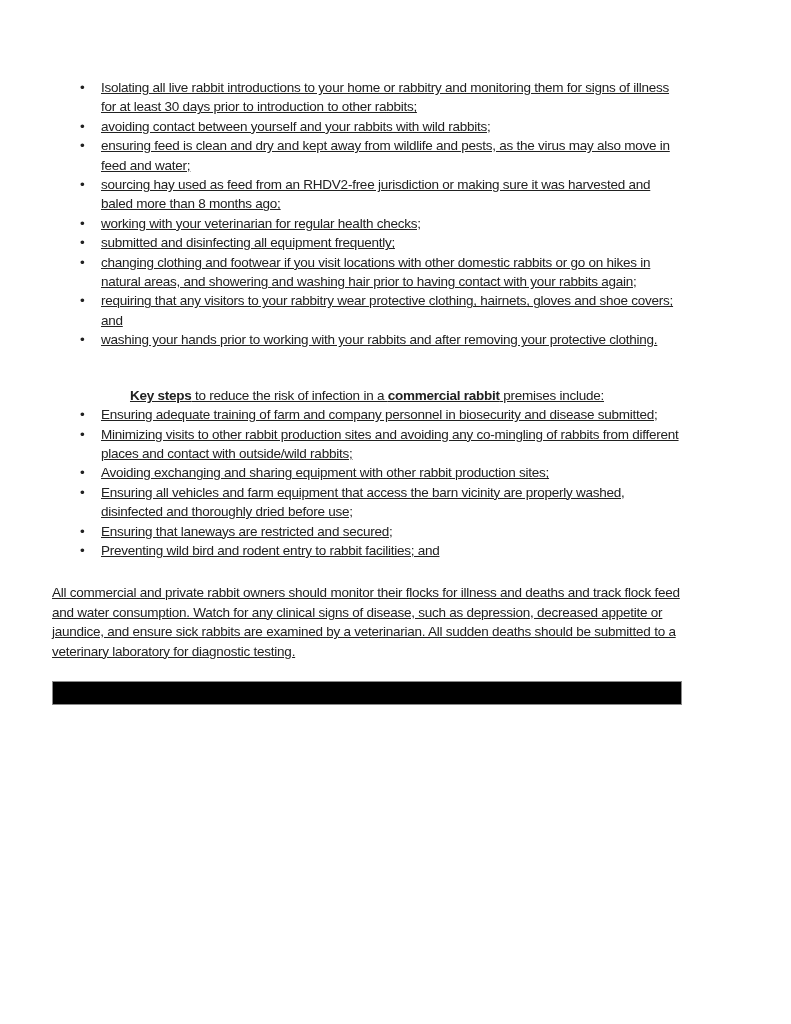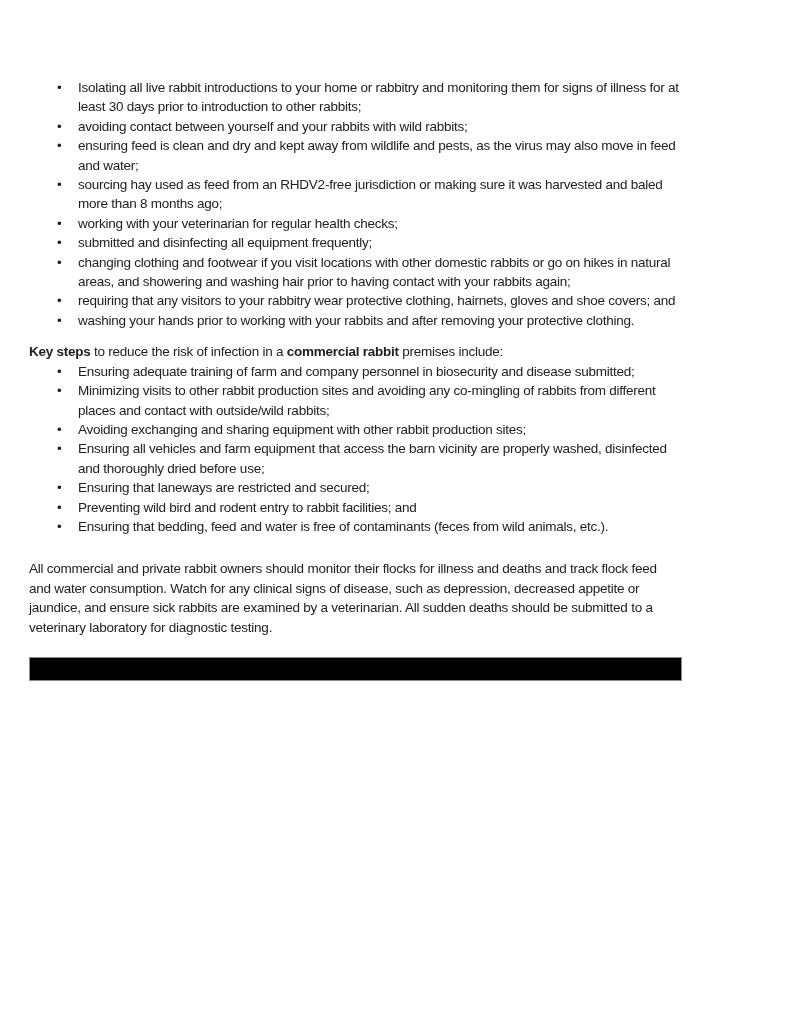--- a/index.html
+++ b/index.html
@@ -11,21 +11,22 @@
     width: 791px;
     height: 1024px;
     overflow: hidden;
     font-family: "Liberation Sans", sans-serif;
     color: #212121;
   }
   .page {
     box-sizing: border-box;
     width: 751px;
     height: 1024px;
-    padding: 78px 69px 0 29px;
+    padding: 78px 69px 0 52px;
+    text-decoration: underline;
   }
   .doc-text, .doc-text li, .doc-text p {
     font-size: 13.5px;
     line-height: 19.4px;
     letter-spacing: -0.25px;
   }
   ul.bullets {
     list-style: none;
     margin: 0;
     padding: 0;
@@ -37,21 +38,22 @@
   ul.bullets li::before {
     content: "\2022";
     position: absolute;
     left: 28px;
     top: 0;
   }
   p.para {
     margin: 23px 0 0 0;
   }
   p.para.first-after-list {
-    margin-top: 12px;
+    margin-top: 36px;
+    text-align: center;
   }
   .bold {
     font-weight: bold;
   }
   .redaction-bar {
     margin-top: 20px;
     width: 100%;
     height: 24px;
     border: 1px solid #8a8a8a;
     box-sizing: border-box;
@@ -76,21 +78,20 @@
 
   <p class="para doc-text first-after-list"><span class="bold">Key steps</span><span> to reduce the risk of infection in a </span><span class="bold">commercial rabbit</span><span> premises include:</span></p>
 
   <ul class="bullets doc-text">
     <li>Ensuring adequate training of farm and company personnel in biosecurity and disease submitted;</li>
     <li>Minimizing visits to other rabbit production sites and avoiding any co-mingling of rabbits from different places and contact with outside/wild rabbits;</li>
     <li>Avoiding exchanging and sharing equipment with other rabbit production sites;</li>
     <li>Ensuring all vehicles and farm equipment that access the barn vicinity are properly washed, disinfected and thoroughly dried before use;</li>
     <li>Ensuring that laneways are restricted and secured;</li>
     <li>Preventing wild bird and rodent entry to rabbit facilities; and</li>
-    <li>Ensuring that bedding, feed and water is free of contaminants (feces from wild animals, etc.).</li>
   </ul>
 
   <p class="para doc-text">All commercial and private rabbit owners should monitor their flocks for illness and deaths and track flock feed and water consumption. Watch for any clinical signs of disease, such as depression, decreased appetite or jaundice, and ensure sick rabbits are examined by a veterinarian. All sudden deaths should be submitted to a veterinary laboratory for diagnostic testing.</p>
 
 
   <div class="redaction-bar" style="background-color:#000000"></div>
 
 </div>
 
 </body></html>

